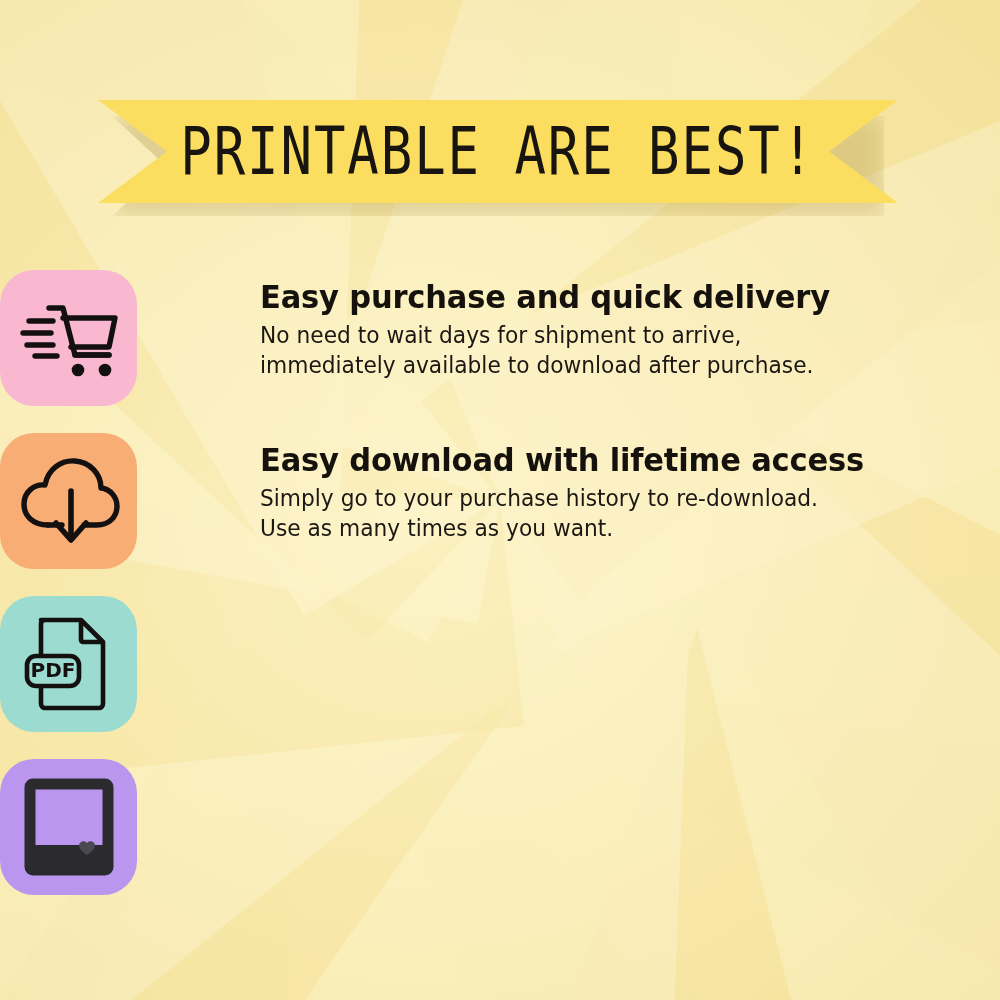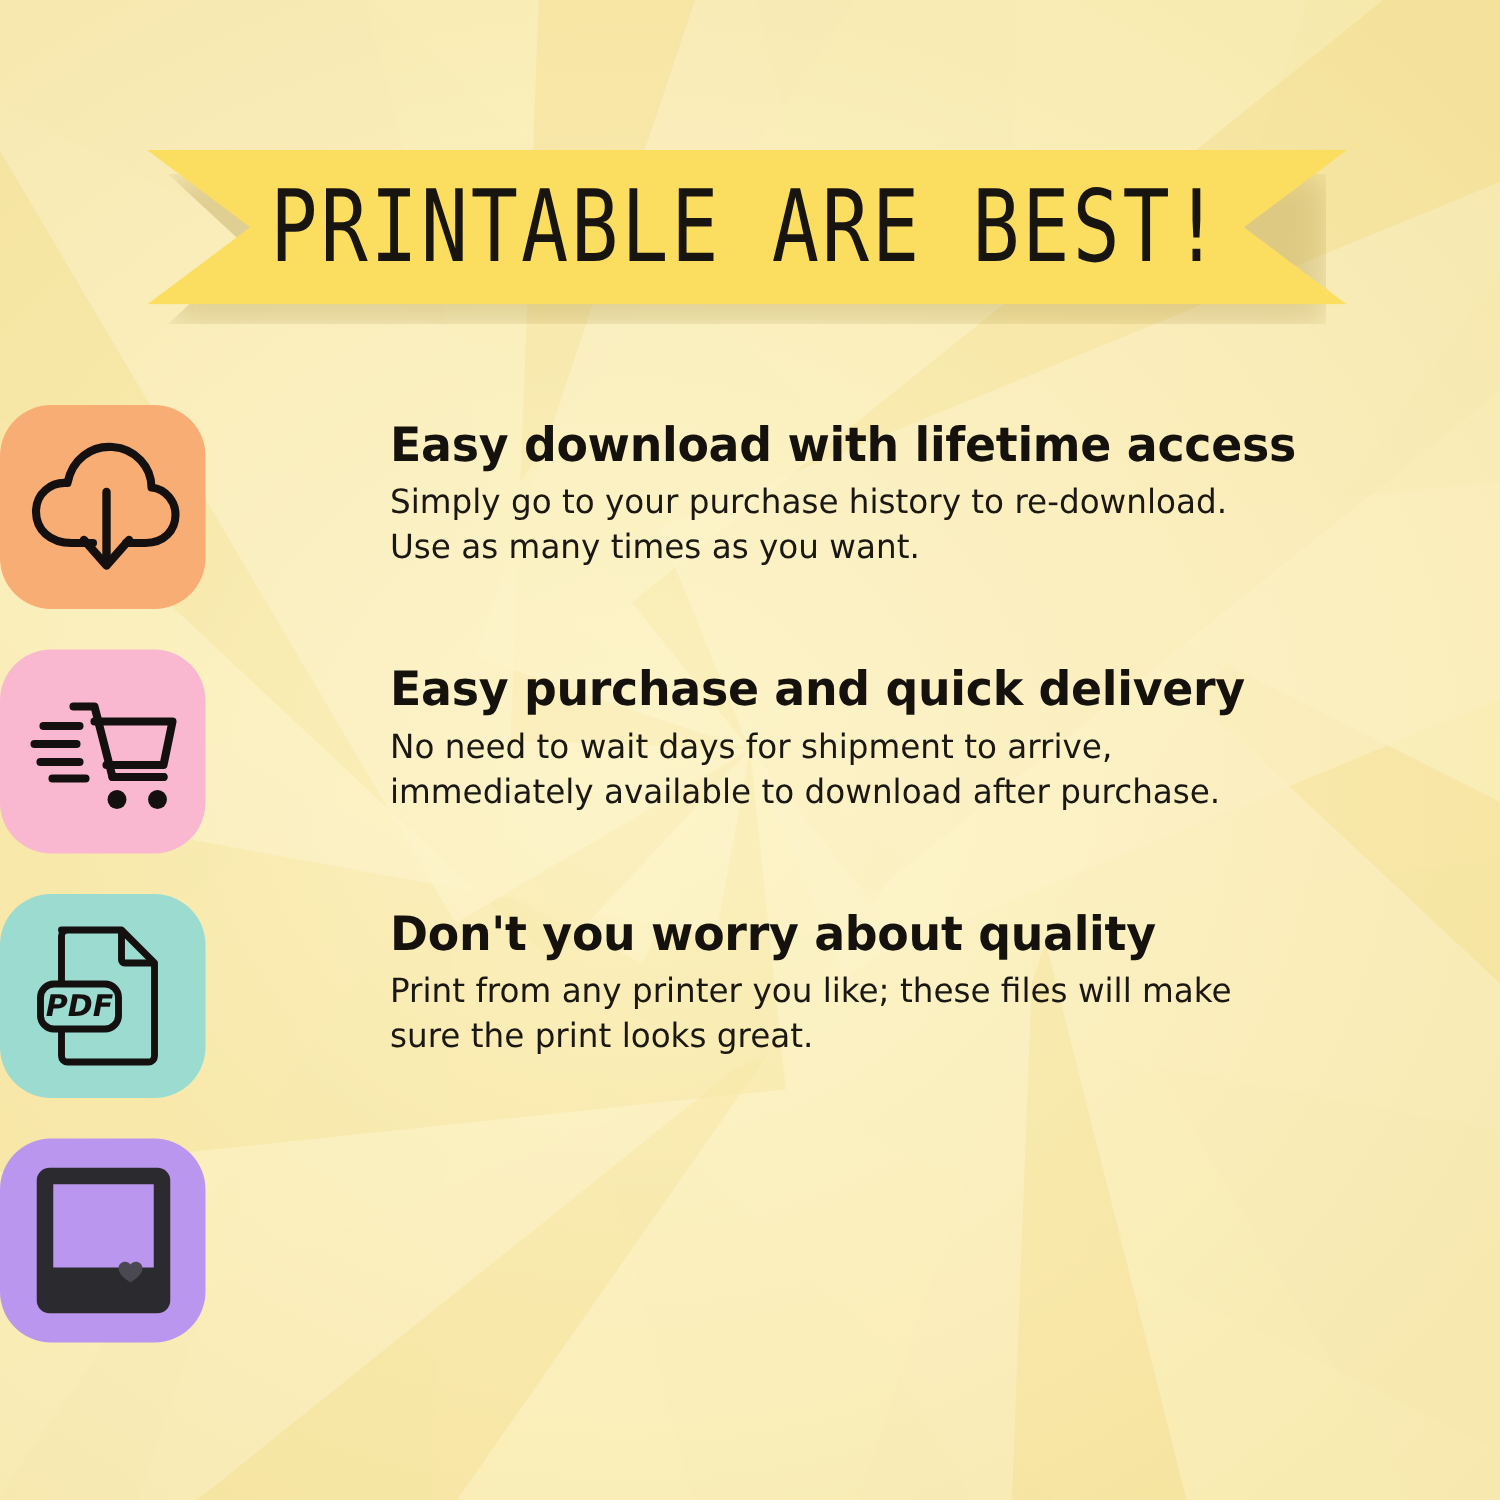--- a/index.html
+++ b/index.html
@@ -121,21 +121,20 @@
   .tile {
     position: absolute;
     left: 0;
     top: 0;
     width: 137px;
     height: 136px;
     border-radius: 34px;
     display: flex;
     align-items: center;
     justify-content: center;
-    font-style: italic;
   }
   .feature-text {
     position: absolute;
     left: 260px;
     top: 10px;
     width: 660px;
   }
   .feature-title {
     font-size: 31.5px;
     font-weight: 700;
@@ -194,40 +193,20 @@
   <div class="banner-wrap">
     <div class="banner-shadow"></div>
     <div class="banner">
       <div class="banner-title" style="font-size: 54.5px;">PRINTABLE ARE BEST!</div>
     </div>
   </div>
 
   <div class="features">
 
     <div class="feature">
-      <div class="tile" style="background:#F8AD74">
-        <svg width="102" height="96" viewBox="0 0 102 96">
-          <path d="M30 72 C15 72 6 63 6 51 C6 39 16 31 27 32
-                   C30 16 43 7 57 8 C72 9 83 21 83 35
-                   C93 36 99 45 99 53 C99 64 91 72 79 72 H66" fill="none" stroke="#141010" stroke-width="5.4" stroke-linecap="round" stroke-linejoin="round"></path>
-          <path d="M30 72 H44" fill="none" stroke="#141010" stroke-width="5.4" stroke-linecap="round"></path>
-          <path d="M53 38 V84" fill="none" stroke="#141010" stroke-width="5.6" stroke-linecap="round"></path>
-          <path d="M38 70 L53 87 L68 70" fill="none" stroke="#141010" stroke-width="5.6" stroke-linecap="round" stroke-linejoin="round"></path>
-        </svg>
-      </div>
-      <div class="feature-text">
-        <p class="feature-title">Easy download with lifetime access</p>
-        <p class="feature-desc">
-          <span>Simply go to your purchase history to re-download.</span>
-          <span>Use as many times as you want.</span>
-        </p>
-      </div>
-    </div>
-
-    <div class="feature">
       <div class="tile" style="background:#F9B8D0">
         <svg width="104" height="92" viewBox="0 0 104 92">
           <g fill="none" stroke="#141010" stroke-width="5.4" stroke-linecap="round" stroke-linejoin="round">
             <path d="M32 16 H46 L58 63 H92"></path>
             <path d="M46 26 H98 L92 55 H54"></path>
             <path d="M58 63 H92"></path>
             <path d="M12 29 H36"></path>
             <path d="M6 41 H34"></path>
             <path d="M10 53 H36"></path>
             <path d="M18 64 H40"></path>
@@ -239,36 +218,49 @@
       <div class="feature-text">
         <p class="feature-title">Easy purchase and quick delivery</p>
         <p class="feature-desc">
           <span>No need to wait days for shipment to arrive,</span>
           <span>immediately available to download after purchase.</span>
         </p>
       </div>
     </div>
 
     <div class="feature">
+      <div class="tile" style="background:#F8AD74">
+        <svg width="102" height="96" viewBox="0 0 102 96">
+          <path d="M30 72 C15 72 6 63 6 51 C6 39 16 31 27 32
+                   C30 16 43 7 57 8 C72 9 83 21 83 35
+                   C93 36 99 45 99 53 C99 64 91 72 79 72 H66" fill="none" stroke="#141010" stroke-width="5.4" stroke-linecap="round" stroke-linejoin="round"></path>
+          <path d="M30 72 H44" fill="none" stroke="#141010" stroke-width="5.4" stroke-linecap="round"></path>
+          <path d="M53 38 V84" fill="none" stroke="#141010" stroke-width="5.6" stroke-linecap="round"></path>
+          <path d="M38 70 L53 87 L68 70" fill="none" stroke="#141010" stroke-width="5.6" stroke-linecap="round" stroke-linejoin="round"></path>
+        </svg>
+      </div>
+      <div class="feature-text">
+        <p class="feature-title">Easy download with lifetime access</p>
+        <p class="feature-desc">
+          <span>Simply go to your purchase history to re-download.</span>
+          <span>Use as many times as you want.</span>
+        </p>
+      </div>
+    </div>
+
+    <div class="feature">
       <div class="tile" style="background:#9BDBD0">
         <svg width="92" height="104" viewBox="0 0 92 104">
           <path d="M18 8 H58 L80 30 V92 A4 4 0 0 1 76 96 H22
                    A4 4 0 0 1 18 92 V12 A4 4 0 0 1 22 8 Z" fill="none" stroke="#141010" stroke-width="4.6" stroke-linejoin="round"></path>
           <path d="M58 8 V28 A2 2 0 0 0 60 30 H80" fill="none" stroke="#141010" stroke-width="4.6" stroke-linejoin="round"></path>
           <rect x="4" y="44" width="52" height="30" rx="9" fill="#9BDBD0" stroke="#141010" stroke-width="4.6"></rect>
           <text x="30" y="65" text-anchor="middle" font-family="DejaVu Sans, Liberation Sans, sans-serif" font-size="20" font-weight="700" fill="#141010">PDF</text>
         </svg>
       </div>
-      <div class="feature-text">
-        <p class="feature-title">Don't you worry about quality</p>
-        <p class="feature-desc">
-          <span>Print from any printer you like; these files will make</span>
-          <span>sure the print looks great.</span>
-        </p>
-      </div>
     </div>
 
     <div class="feature">
       <div class="tile" style="background:#BA96EE">
         <svg width="88" height="96" viewBox="0 0 88 96">
           <rect x="5" y="5" width="78" height="86" rx="3" fill="none" stroke="#2B2A2E" stroke-width="11"></rect>
           <rect x="10" y="66" width="68" height="25" fill="#2B2A2E"></rect>
           <path d="M62 64 c-2.6 -3.4 -8 -1.6 -8 2.6 c0 4.4 5.4 7.6 8 9.4
                    c2.6 -1.8 8 -5 8 -9.4 c0 -4.2 -5.4 -6 -8 -2.6 z" fill="#4A4850"></path>
         </svg>

